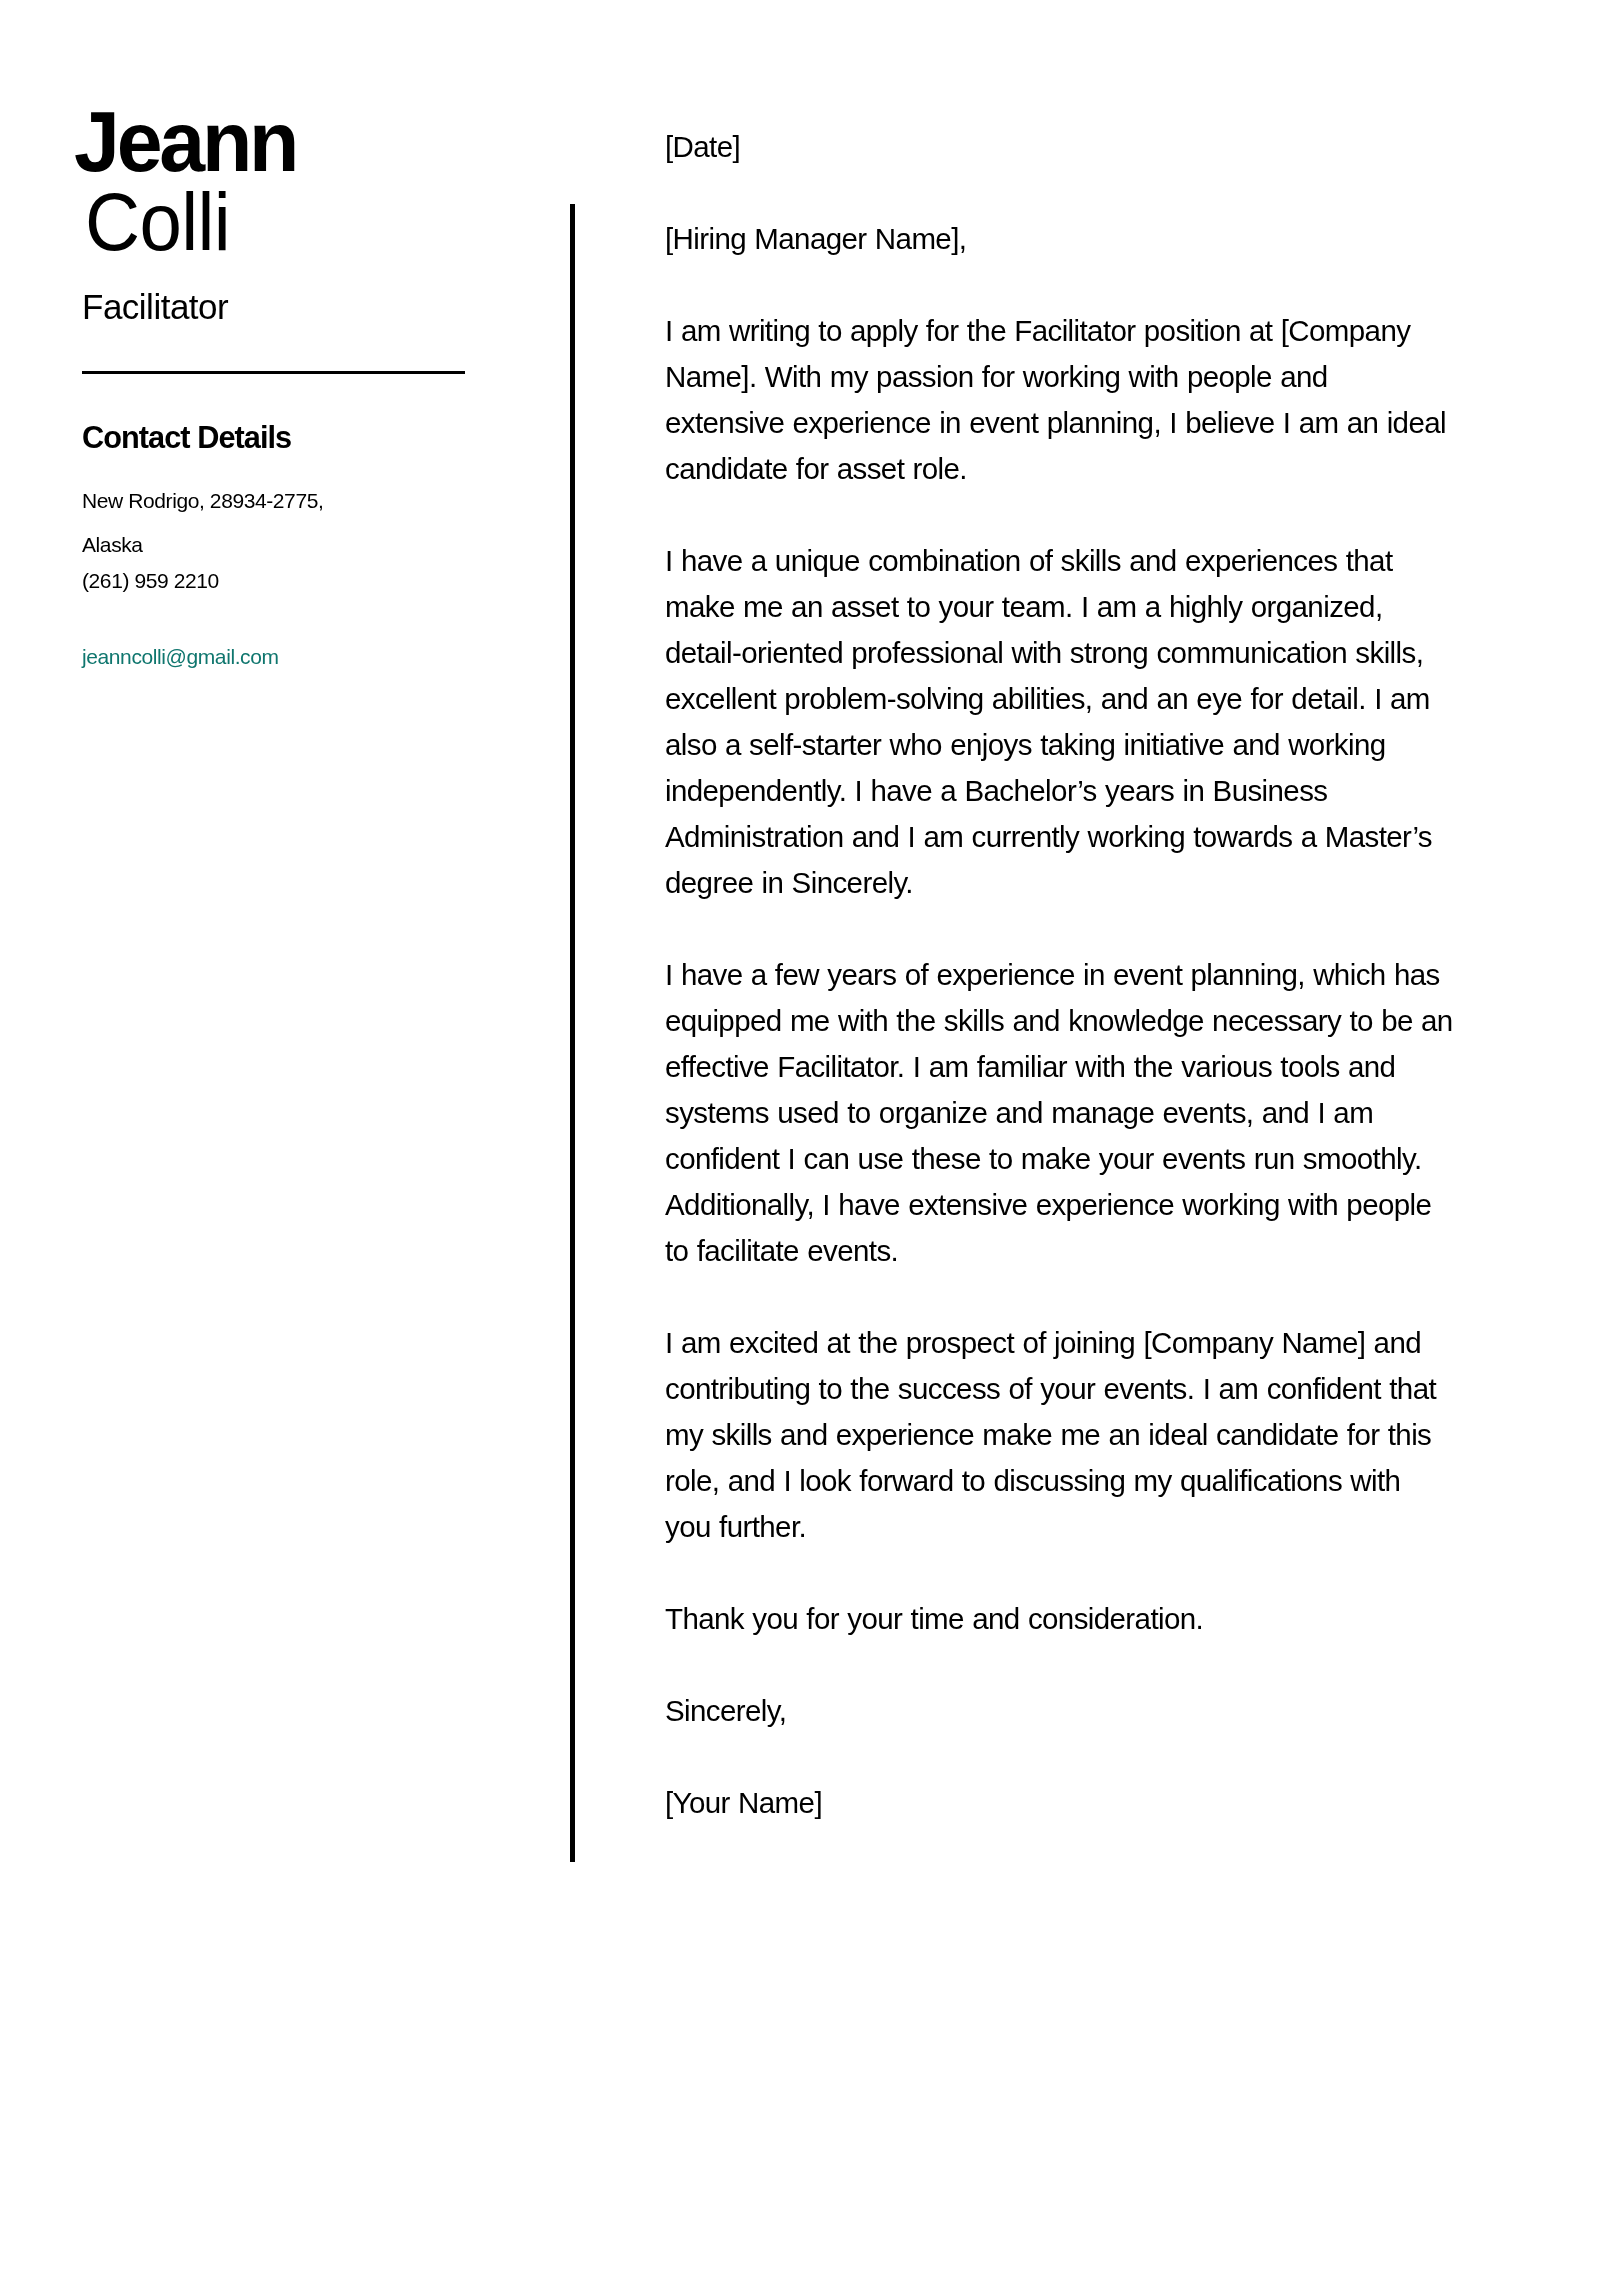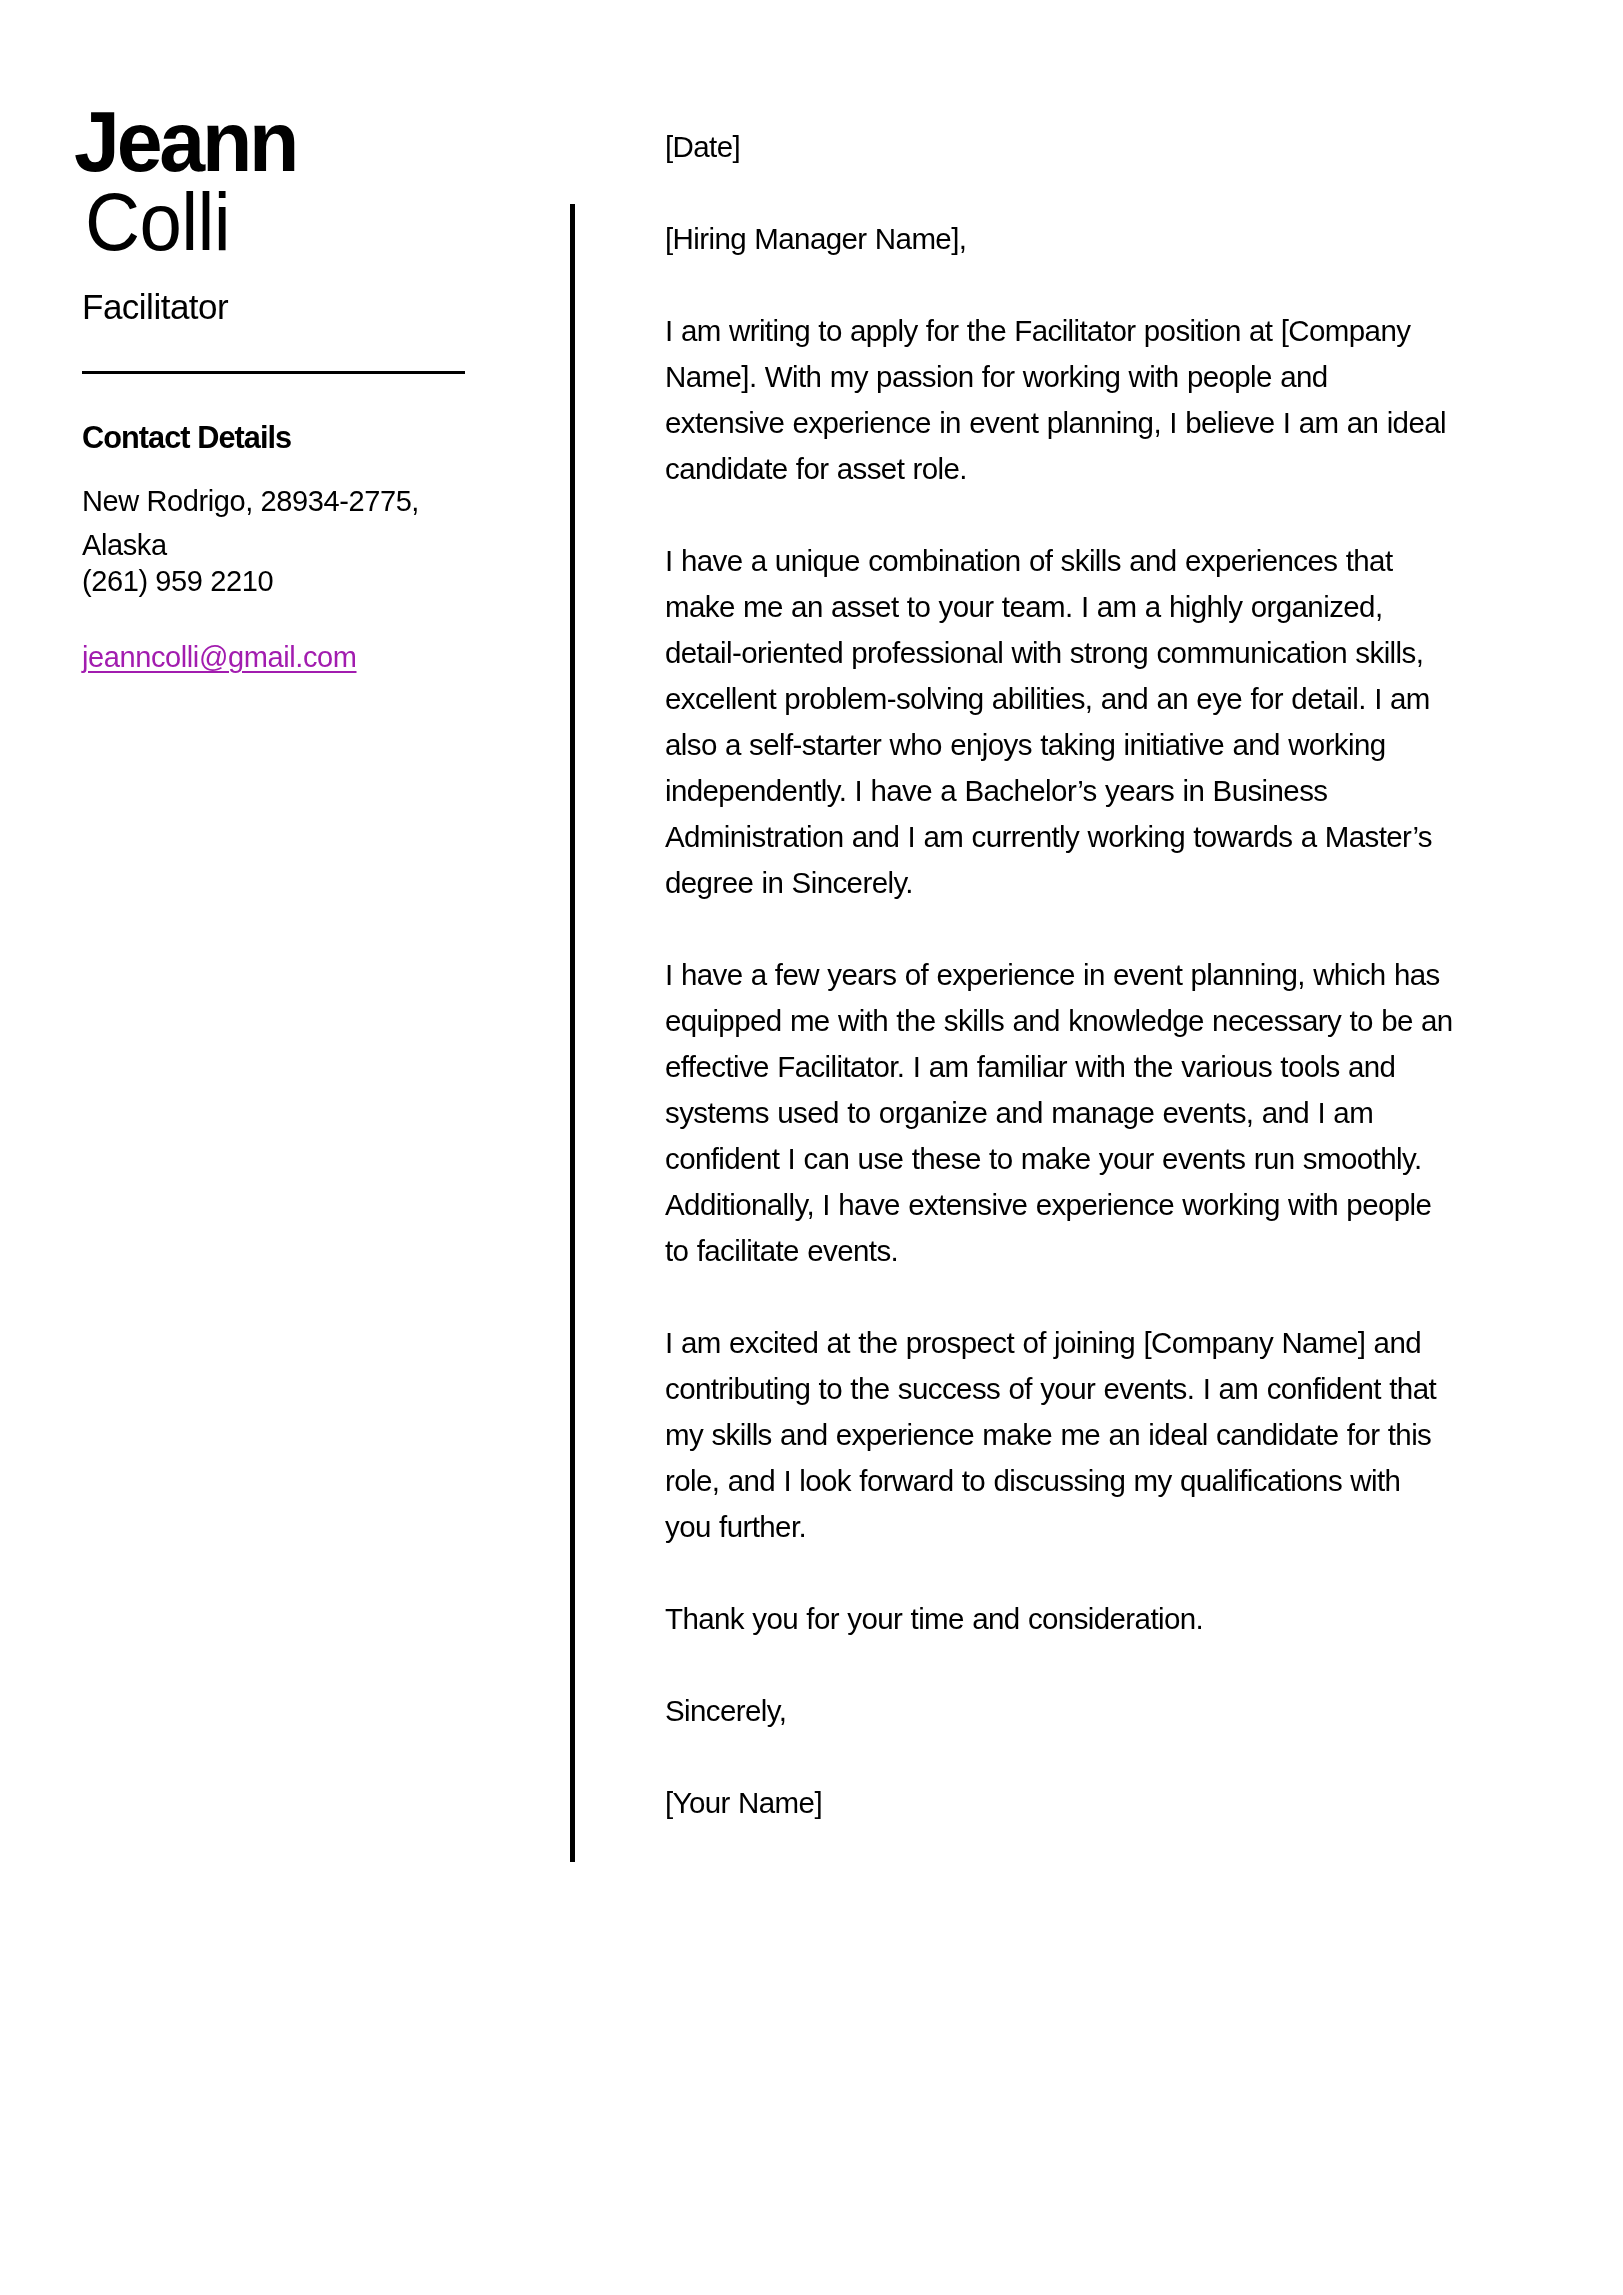--- a/index.html
+++ b/index.html
@@ -88,33 +88,32 @@
     line-height: 43px;
     font-weight: bold;
     white-space: nowrap;
     letter-spacing: -1px;
     transform: scaleX(0.96);
     transform-origin: left top;
   }
   .contact-item {
     position: absolute;
     left: 0;
-    font-size: 29px;
+    font-size: 21px;
     line-height: 44px;
     white-space: nowrap;
     letter-spacing: -0.4px;
   }
   .contact-address { top: 479px; }
   .contact-phone   { top: 559px; }
   .contact-email   {
     top: 635px;
-    text-decoration: underline;
     text-decoration-thickness: 2px;
     text-underline-offset: 3.9px;
-    color: #a21caf;
+    color: #0f766e;
     cursor: pointer;
   }
 
   
   .divider {
     position: absolute;
     left: 570px;
     top: 204px;
     width: 4.6px;
     height: 1658px;

